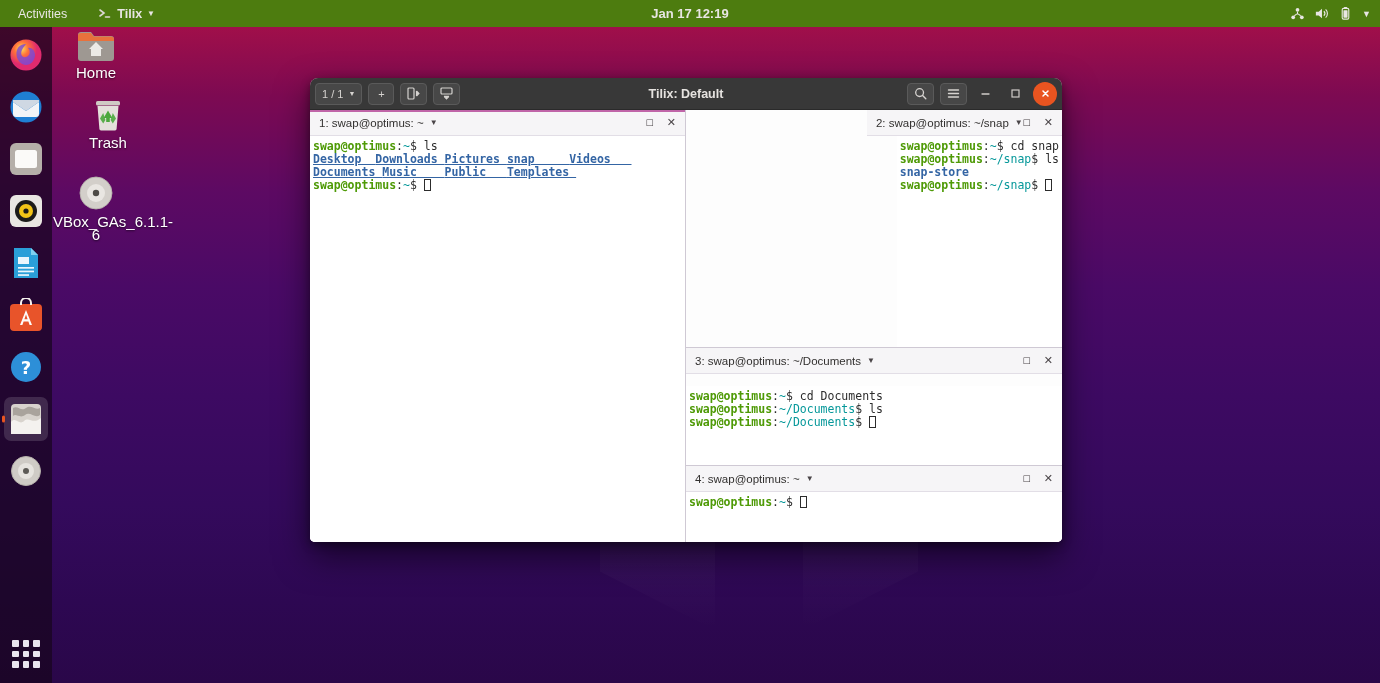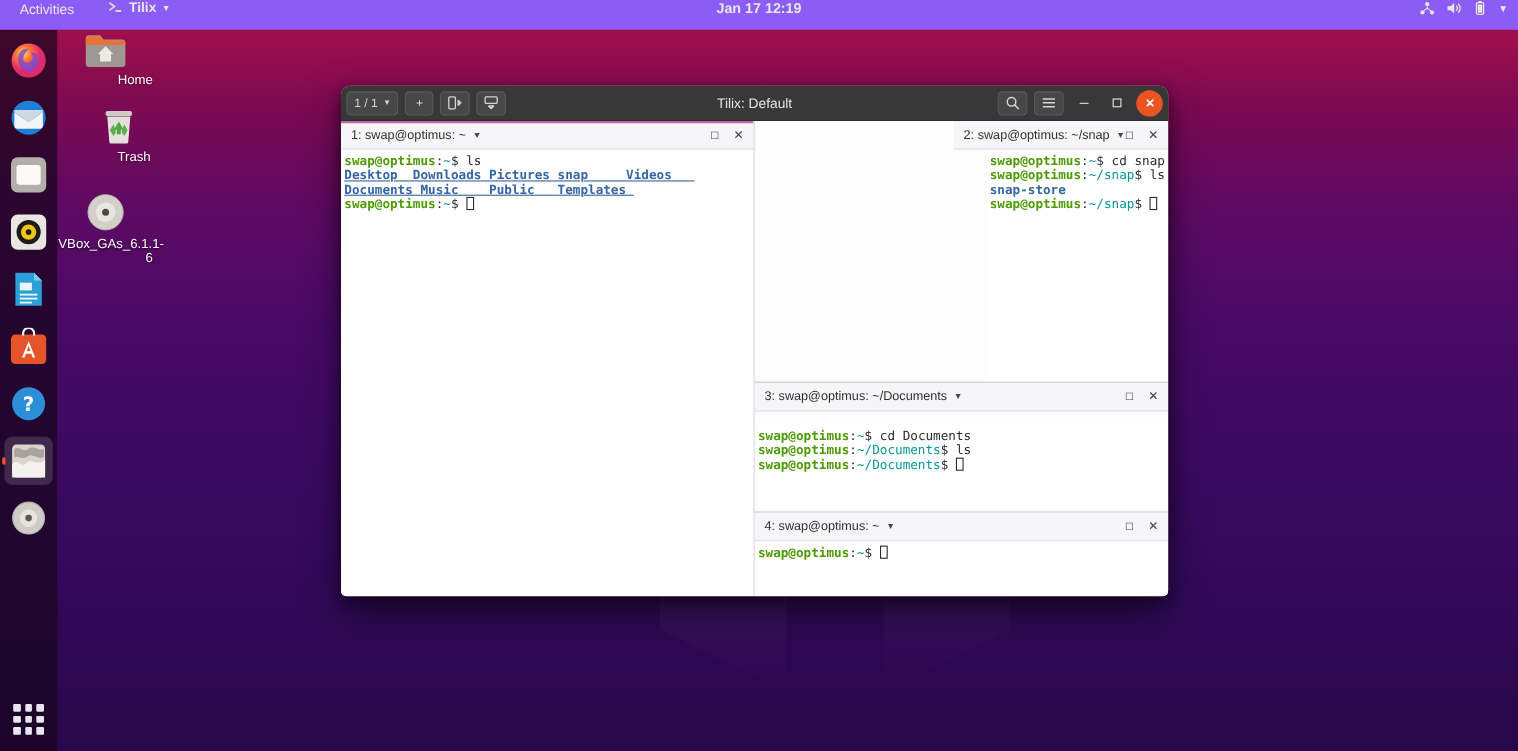--- a/index.html
+++ b/index.html
@@ -41,22 +41,22 @@
     left:688px; top:500px;
     width:230px; height:130px;
     background:linear-gradient(180deg, rgba(255,255,255,.045), rgba(255,255,255,0));
     clip-path:polygon(50% 0, 100% 0, 100% 55%, 50% 100%);
     pointer-events:none;
   }
 
   
   #topbar{
     position:absolute; left:0; top:0; width:1380px; height:27px;
-    background:#8b5cf6; color:#e8e6e3;
-    display:flex; align-items:flex-start;
+    background:#4d7c0f; color:#e8e6e3;
+    display:flex; align-items:center;
     font-size:12.5px; z-index:40;
   }
   #activities{ margin-left:10px; padding:2px 8px; border-radius:4px; }
   #appmenu{ display:flex; align-items:center; gap:5px; margin-left:23px; }
   #appmenu .app-label{ font-weight:bold; font-size:12.5px; }
   #clock{
     position:absolute; left:0; right:0; text-align:center;
     font-size:13px; font-weight:bold; pointer-events:none;
   }
   #tray{ position:absolute; right:9px; display:flex; align-items:center; gap:9px; }
@@ -83,22 +83,22 @@
   #appgrid{
     position:absolute; bottom:12px; left:50%; transform:translateX(-50%);
     width:34px; height:34px; display:grid;
     grid-template-columns:repeat(3,1fr); grid-template-rows:repeat(3,1fr);
     gap:4px; padding:3px;
   }
   #appgrid i{ background:#e9e4ef; border-radius:1px; display:block; }
 
   
   .desk-icon{
-    position:absolute; width:86px; text-align:right;
-    color:#fff; font-size:12px; line-height:13px;
+    position:absolute; width:86px; text-align:center;
+    color:#fff; font-size:15px; line-height:13px;
     text-shadow:0 1px 2px rgba(0,0,0,.65);
   }
   .desk-icon .glyph{ display:block; margin:0 auto 4px; }
 
   
   #tilix{
     position:absolute; left:310px; top:78px; width:752px; height:464px;
     border-radius:8px 8px 5px 5px;
     box-shadow:0 14px 34px rgba(0,0,0,.55), 0 3px 10px rgba(0,0,0,.4);
     overflow:hidden; z-index:20;
@@ -114,21 +114,21 @@
   .tb-btn{
     height:22px; min-width:26px; border-radius:4px;
     background:#474747; border:1px solid #5a5a5a;
     color:#d6d3d0; font-size:11px;
     display:flex; align-items:center; justify-content:center;
     margin-right:6px; padding:0 6px;
   }
   #session-sel{ gap:5px; }
   #win-title{
     position:absolute; left:0; right:0; text-align:center;
-    color:#e6e3e0; font-size:12.5px; font-weight:normal; pointer-events:none;
+    color:#e6e3e0; font-size:12.5px; font-weight:bold; pointer-events:none;
   }
   #tb-right{ margin-left:auto; display:flex; align-items:center; gap:6px; z-index:2; }
   .wbtn{
     width:24px; height:24px; border-radius:50%;
     display:flex; align-items:center; justify-content:center;
     color:#cfcbc8; font-size:12px;
   }
   .wbtn.close{ background:#e95420; color:#fff; }
 
   

